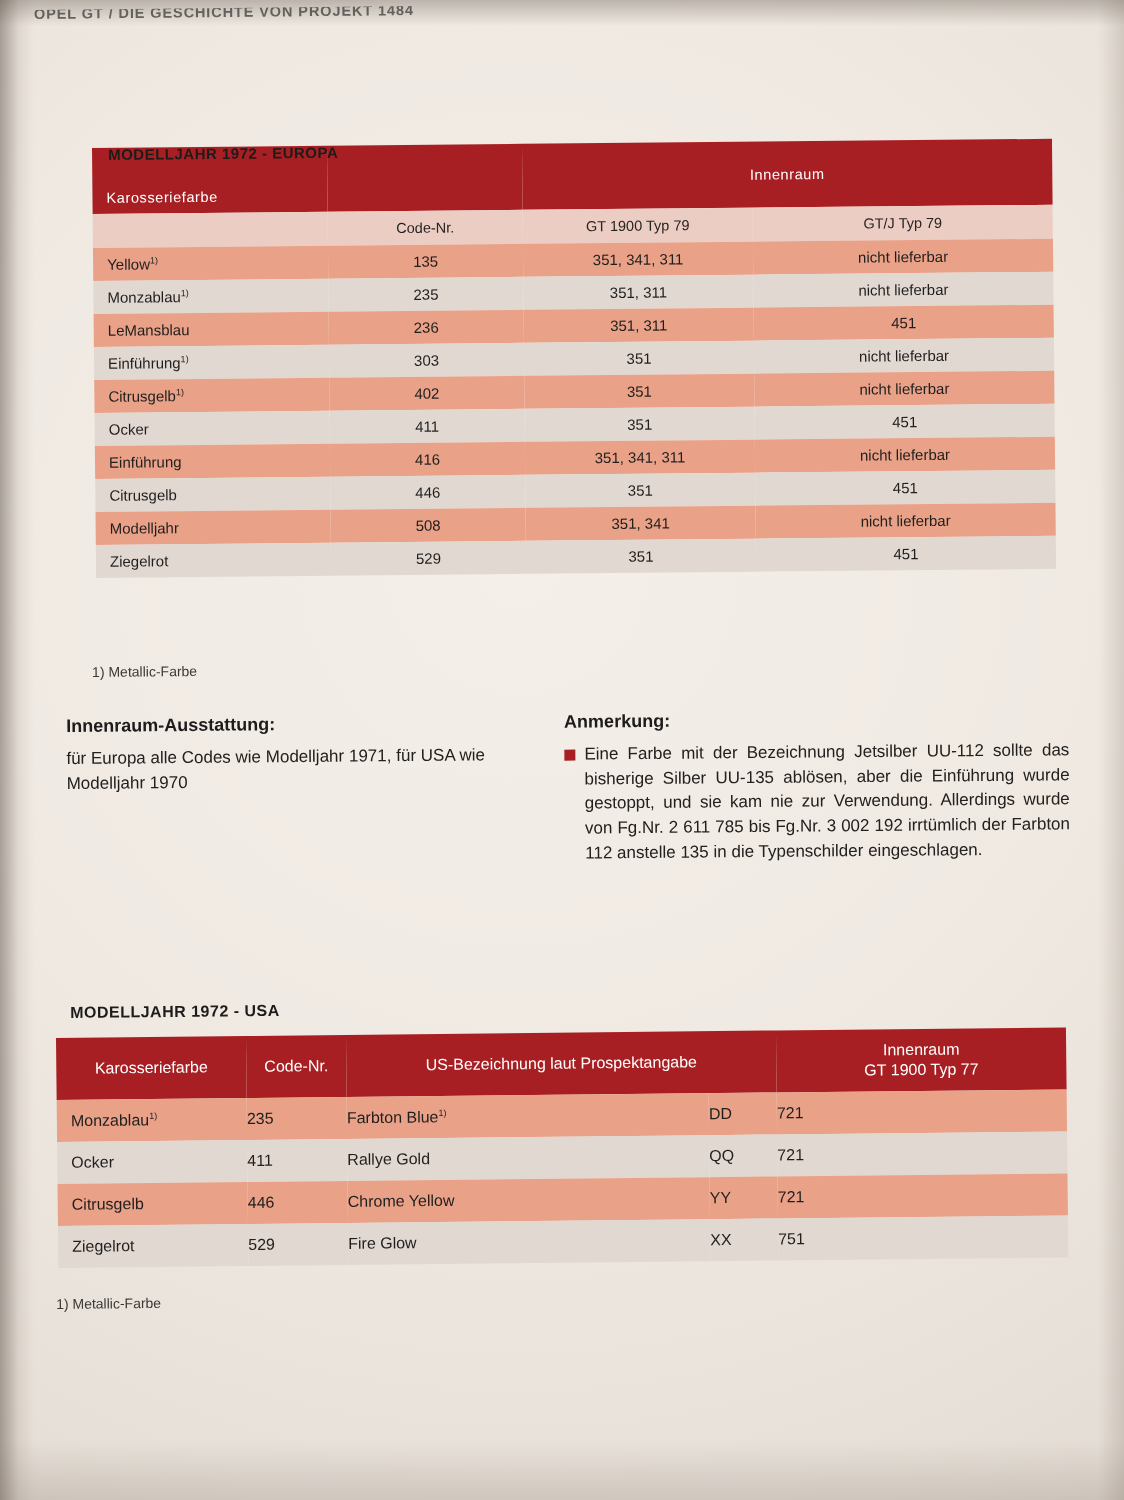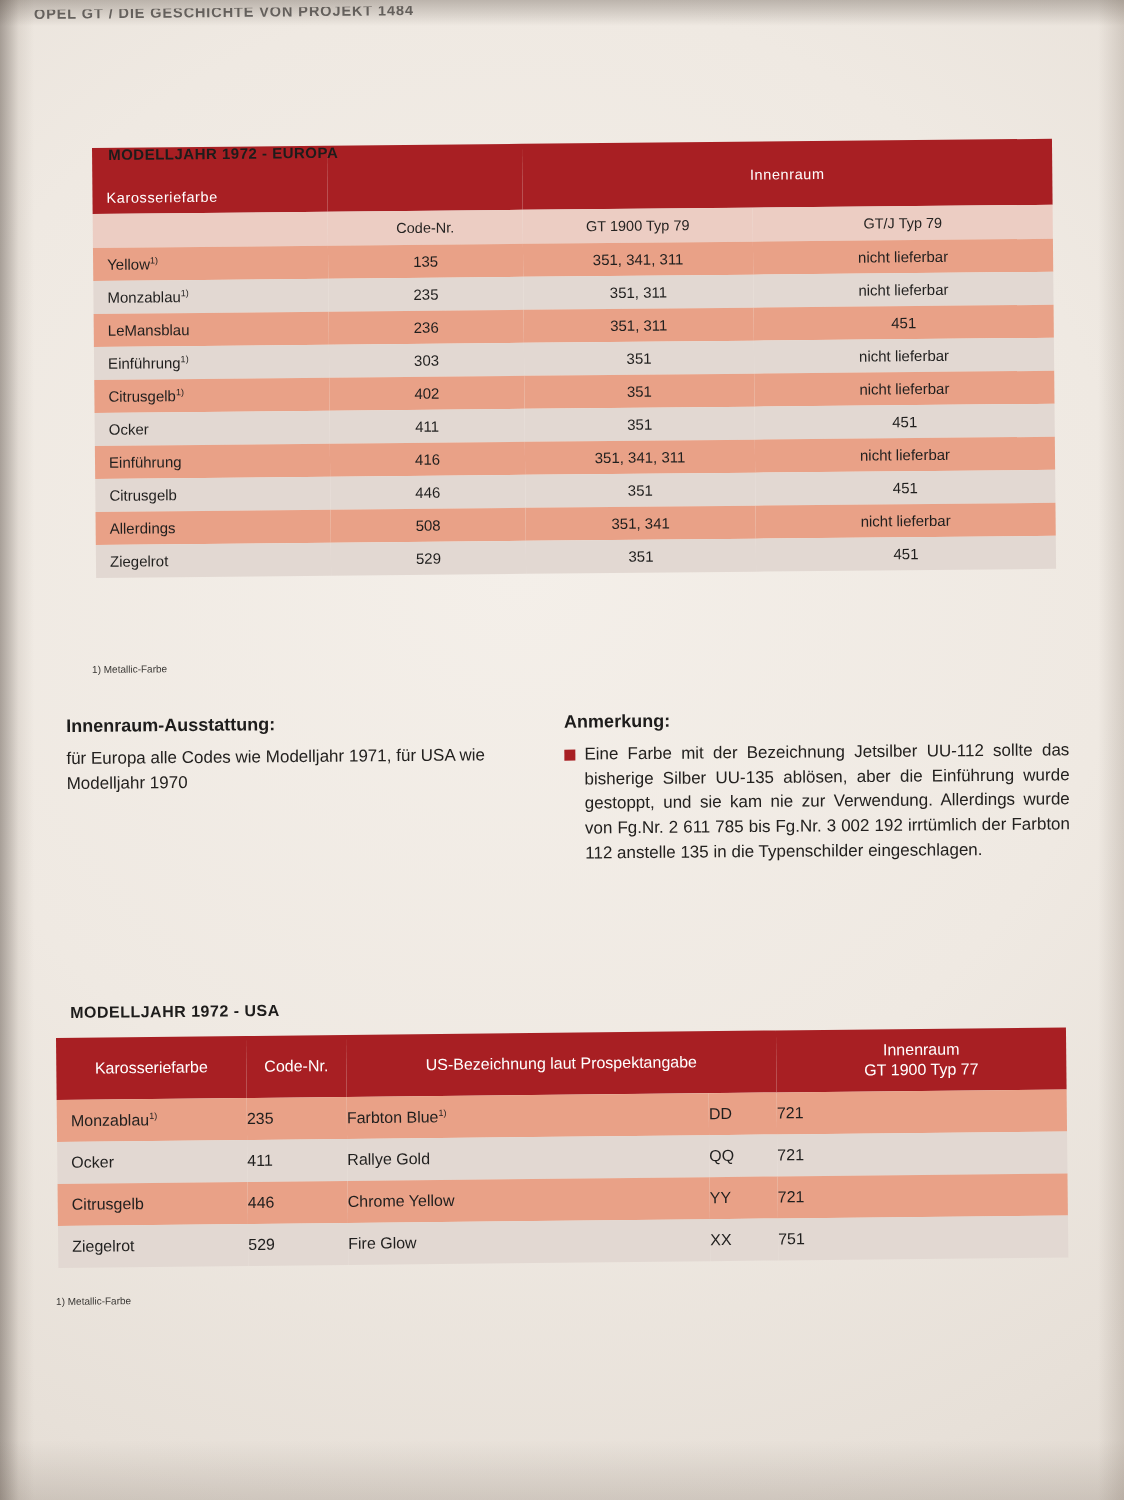--- a/index.html
+++ b/index.html
@@ -126,21 +126,21 @@
     text-align: left;
     padding-left: 14px;
   }
   .cell.center { text-align: center; }
   .sup {
     font-size: 9px;
     vertical-align: super;
   }
   .footnote {
     position: absolute;
-    font-size: 10px;
+    font-size: 14px;
     color: #3b3936;
   }
   .fn1 {
     left: 92px;
     top: 664px;
     transform: rotate(-0.55deg);
     transform-origin: left top;
   }
 
   
@@ -322,21 +322,21 @@
           <td class="cell center">351, 341, 311</td>
           <td class="cell center">nicht lieferbar</td>
         </tr>
         <tr class="row-b">
           <td class="cell name"><span>Citrusgelb</span></td>
           <td class="cell center">446</td>
           <td class="cell center">351</td>
           <td class="cell center">451</td>
         </tr>
         <tr class="row-a">
-          <td class="cell name"><span>Allerdings</span></td>
+          <td class="cell name"><span>Modelljahr</span></td>
           <td class="cell center">508</td>
           <td class="cell center">351, 341</td>
           <td class="cell center">nicht lieferbar</td>
         </tr>
         <tr class="row-b">
           <td class="cell name"><span>Ziegelrot</span></td>
           <td class="cell center">529</td>
           <td class="cell center">351</td>
           <td class="cell center">451</td>
         </tr>

